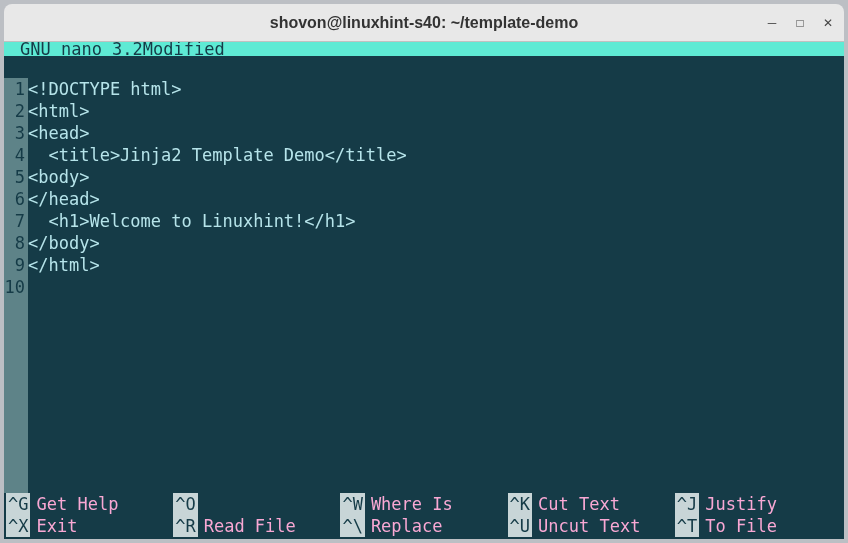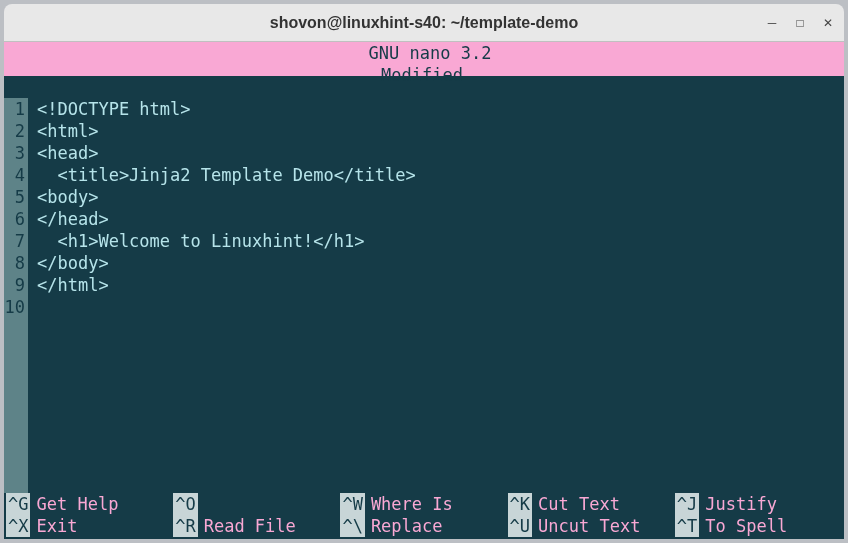--- a/index.html
+++ b/index.html
@@ -53,27 +53,26 @@
       margin: 0 4px 4px 4px;
       font-family: "DejaVu Sans Mono", "Consolas", monospace;
       font-size: 17px;
       line-height: 22px;
       display: flex;
       flex-direction: column;
       overflow: hidden;
       color: #c8d5d7;
     }
     .header-line {
-      background: #f9a8d4;
+      background: #5eead4;
       color: #153b47;
       display: flex;
       padding: 0 4px;
-      height: 34px;
-      align-items: center;
-      flex-direction: column;
+      height: 14px;
+      align-items: center;
     }
     .header-left { flex: 0 0 auto; padding-left: 12px;}
     .header-center { flex: 1; text-align: center; }
     .header-right { flex: 0 0 auto; padding-right: 4px;}
 
     .editor-area {
       flex: 1;
       display: flex;
       padding-top: 22px;
     }
@@ -83,21 +82,21 @@
       text-align: right;
       padding-right: 3px;
       width: 24px;
       flex-shrink: 0;
     }
     .gutter-line {
       height: 22px;
     }
     .content {
       flex: 1;
-      padding-left: 9px;
+      padding-left: 0;
     }
     .content-line {
       height: 22px;
       white-space: pre;
       color: #b6e4ea;
     }
 
     .shortcuts {
       display: grid;
       grid-template-columns: repeat(6, 1fr);
@@ -197,16 +196,16 @@
       <div class="shortcut">
         <span class="key">^\</span>
         <span class="label">Replace</span>
       </div>
       <div class="shortcut">
         <span class="key">^U</span>
         <span class="label">Uncut Text</span>
       </div>
       <div class="shortcut">
         <span class="key">^T</span>
-        <span class="label">To Spell</span>
+        <span class="label">To File</span>
       </div>
     </div>
 </div>
 
 </body></html>

